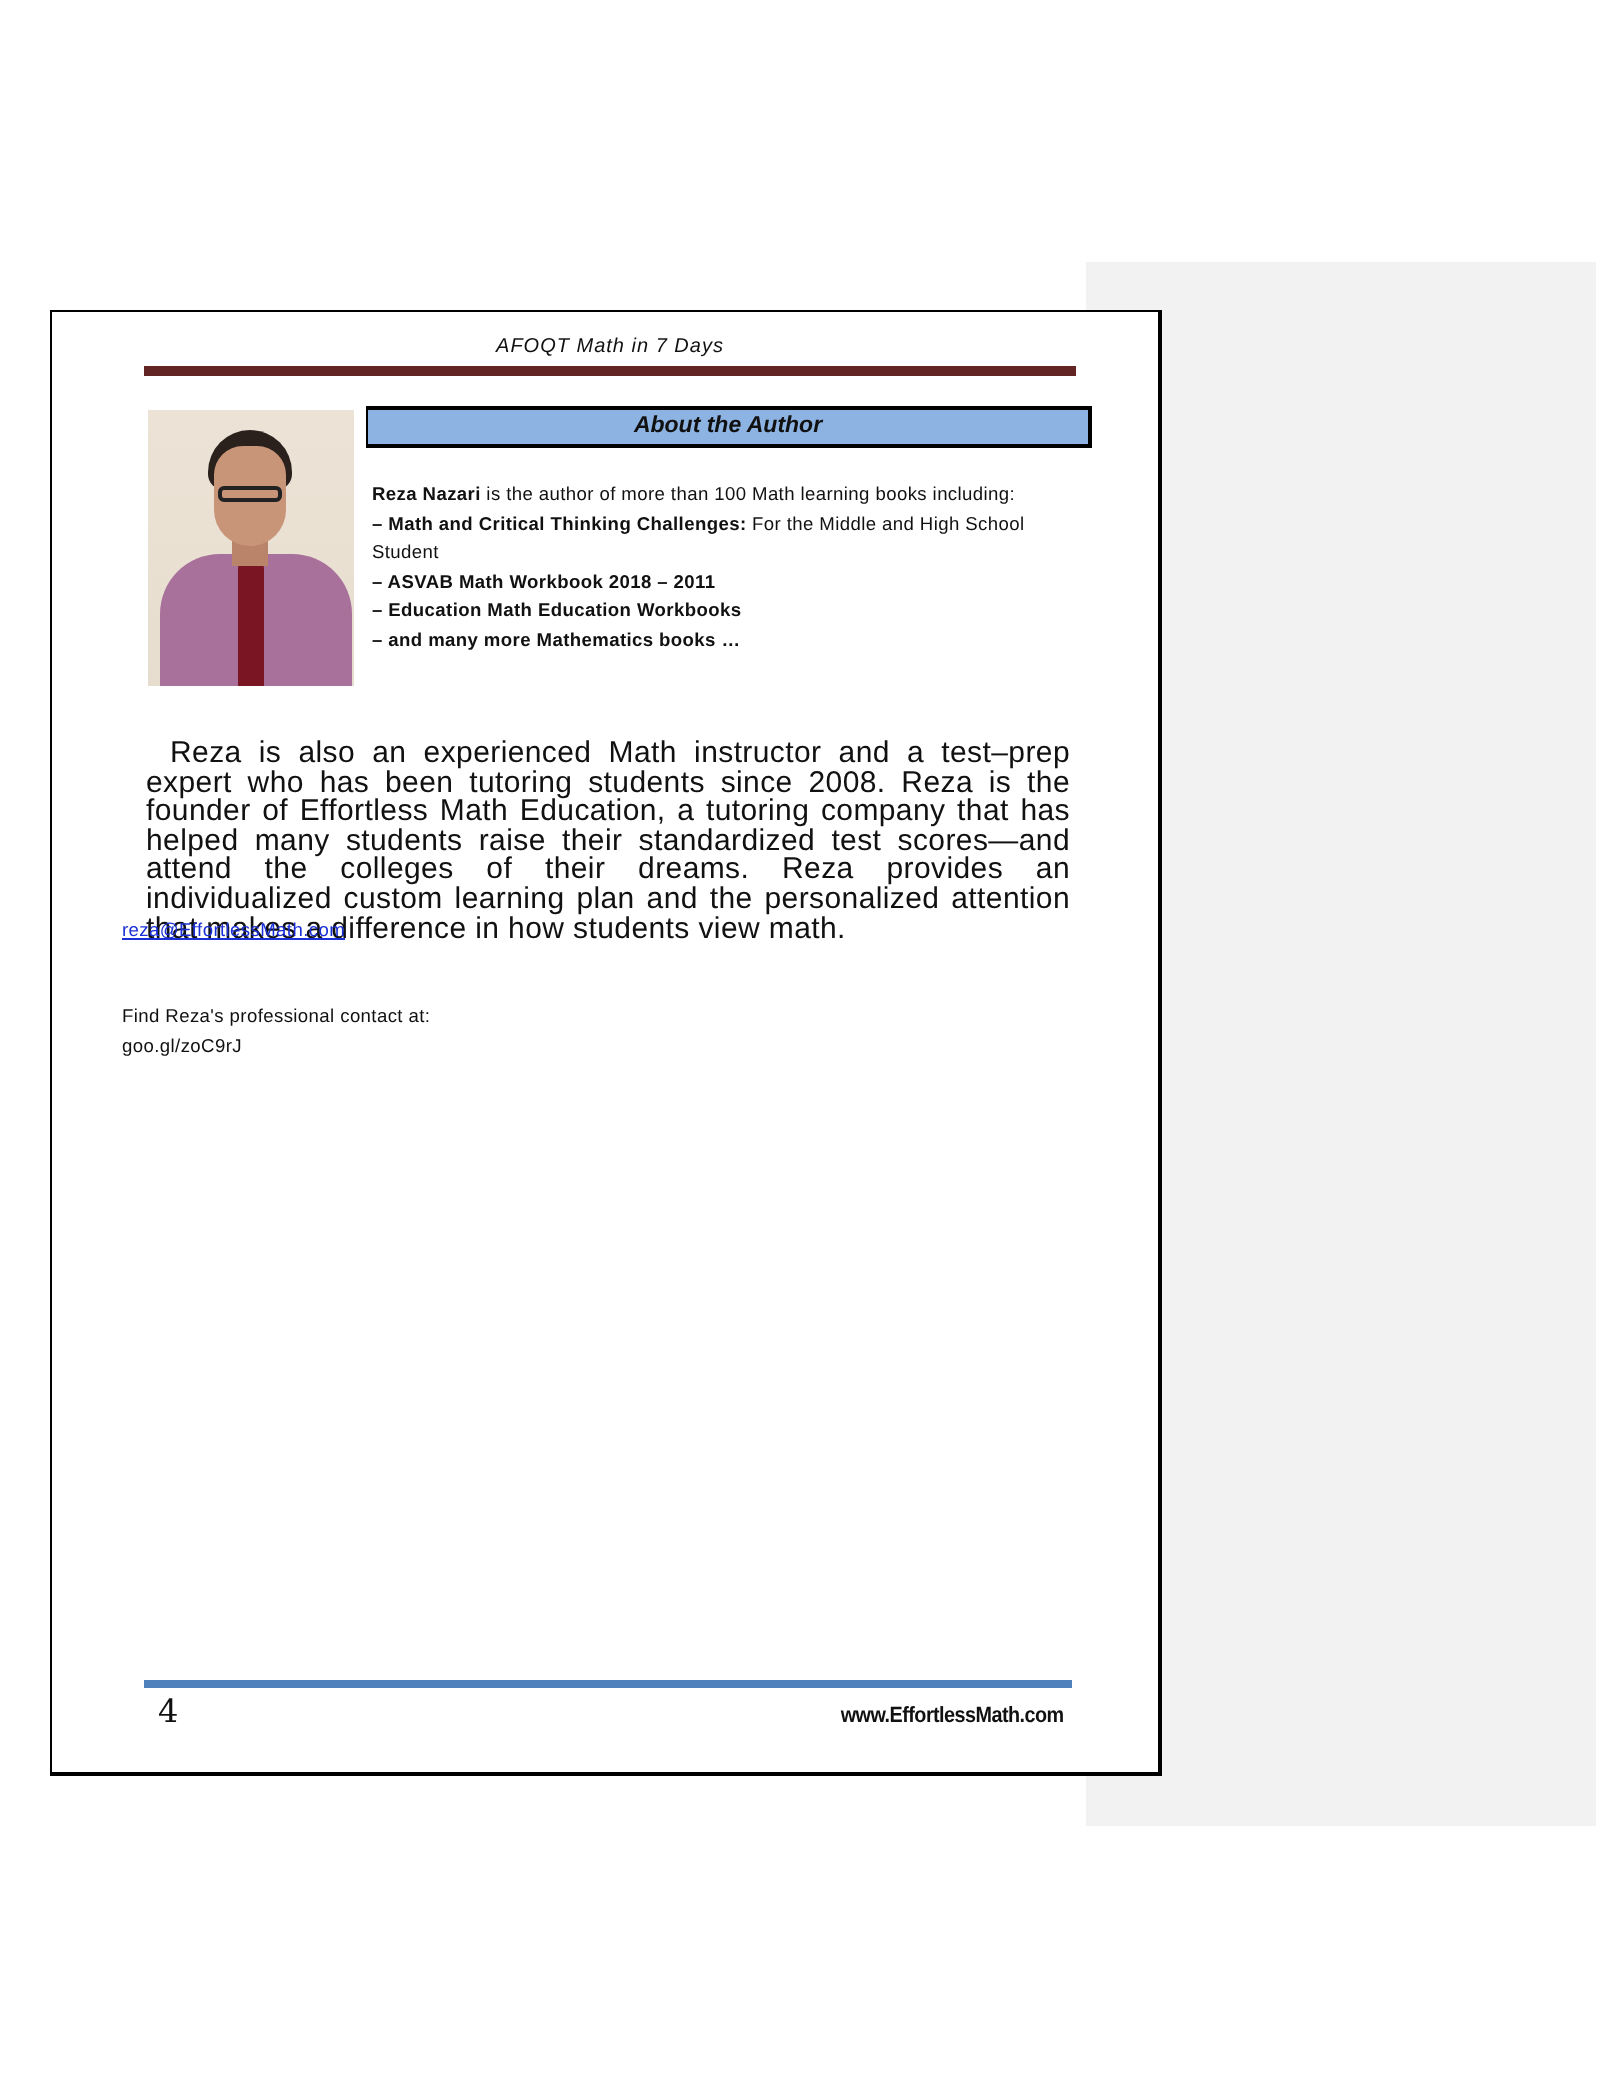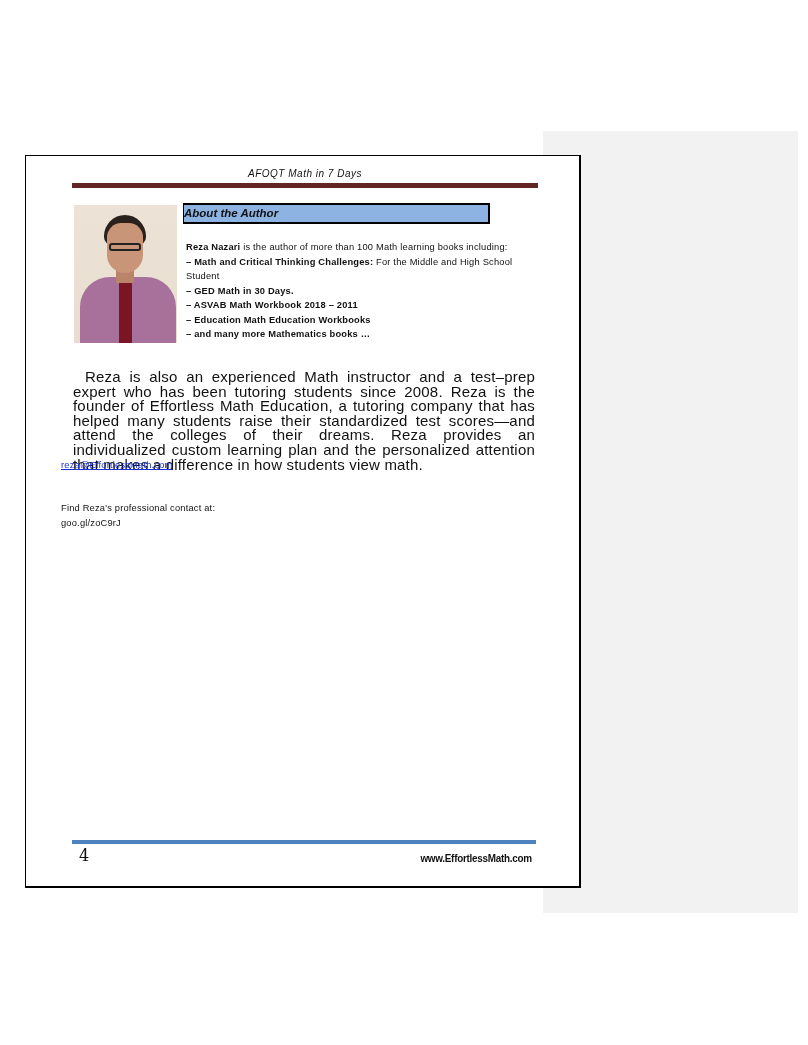--- a/index.html
+++ b/index.html
@@ -101,29 +101,29 @@
       position: absolute;
       left: 45px; top: 76px;
       width: 13px; height: 64px;
       background: #7a1524;
       border-radius: 3px 3px 0 0;
     }
     .section-box {
       position: absolute;
       left: 157px;
       top: 47px;
-      width: 307px;
+      width: 363px;
       height: 21px;
       background: #8db3e2;
       border-top: 2px solid #000;
       border-right: 2px solid #000;
       border-bottom: 2px solid #000;
       border-left: 1px solid #000;
       box-sizing: border-box;
-      text-align: left;
+      text-align: center;
       font-size: 11.5px;
       font-weight: bold;
       font-style: italic;
       line-height: 17px;
       color: #111;
     }
     .book-list {
       position: absolute;
       left: 160px;
       top: 84px;
@@ -216,21 +216,20 @@
     <div class="hair"></div>
     <div class="face"></div>
     <div class="glasses"></div>
   </div>
 
   <div class="section-box">About the Author</div>
 
   <div class="book-list">
     <div><span class="b">Reza Nazari</span><span> is the author of more than 100 Math learning books including:</span></div>
     <div><span class="b">– Math and Critical Thinking Challenges:</span><span> For the Middle and High School Student</span></div>
-    <div><span class="b">– GED Math in 30 Days.</span><span></span></div>
     <div><span class="b">– ASVAB Math Workbook 2018 – 2011</span><span></span></div>
     <div><span class="b">– Education Math Education Workbooks</span><span></span></div>
     <div><span class="b">– and many more Mathematics books …</span><span></span></div>
   </div>
 
   <div class="para">Reza is also an experienced Math instructor and a test–prep expert who has been tutoring students since 2008. Reza is the founder of Effortless Math Education, a tutoring company that has helped many students raise their standardized test scores—and attend the colleges of their dreams. Reza provides an individualized custom learning plan and the personalized attention that makes a difference in how students view math.</div>
 
   <div class="contact">
     <div><a href="#">reza@EffortlessMath.com</a></div>
   </div>

